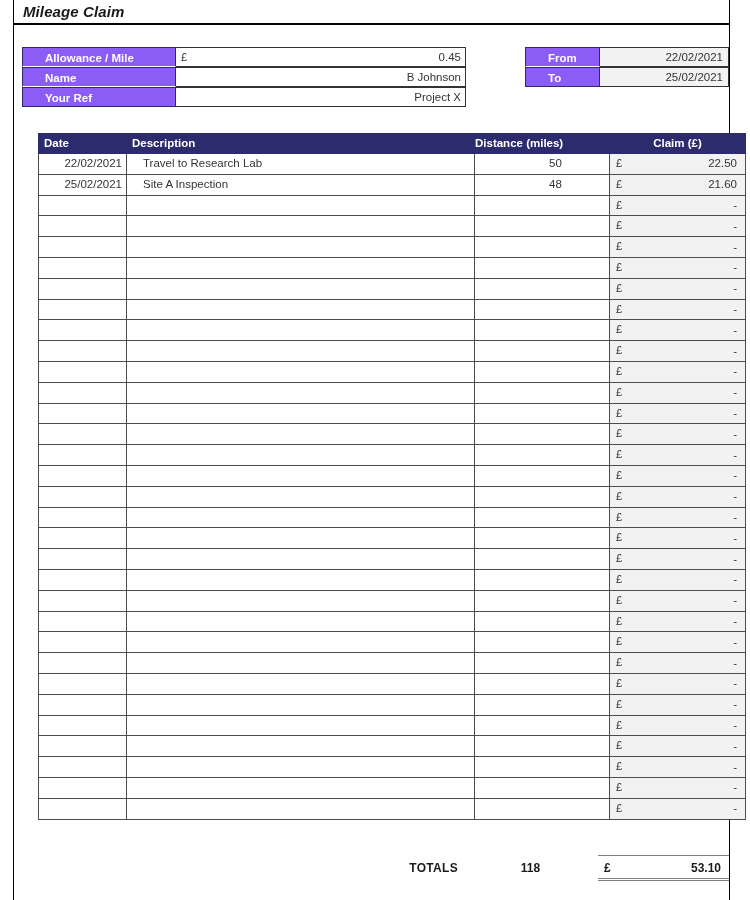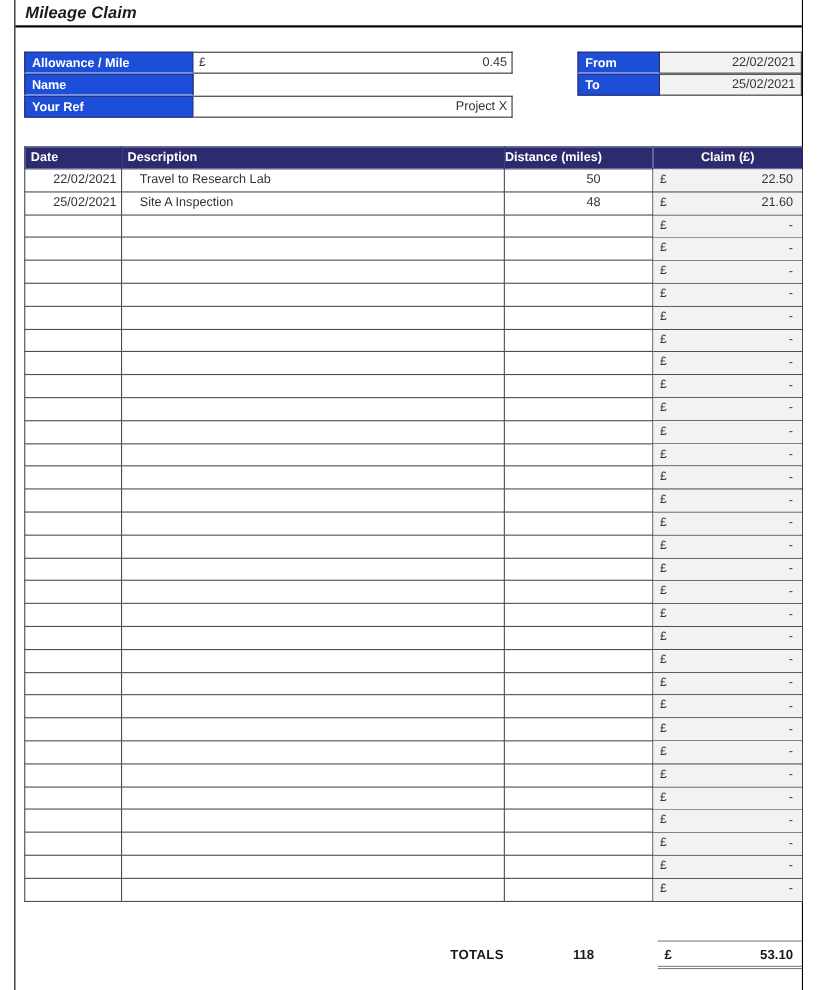--- a/index.html
+++ b/index.html
@@ -71,26 +71,26 @@
     top: 47px;
     width: 444px;
   }
   .info-row {
     display: flex;
     height: 20px;
     box-sizing: border-box;
   }
   .info-label {
     width: 154px;
-    background: #1d4ed8;
+    background: #8b5cf6;
     color: #ffffff;
     font-size: 11.5px;
     font-weight: bold;
     line-height: 20px;
-    padding-left: 6px;
+    padding-left: 22px;
     box-sizing: border-box;
     border: 1px solid #2b2b6e;
     border-bottom-color: #ffffff;
     white-space: nowrap;
     overflow: hidden;
   }
   .info-row:last-child .info-label { border-bottom-color: #2b2b6e; }
   .info-value {
     flex: 1;
     background: #ffffff;
@@ -125,21 +125,21 @@
   }
   .info-right .info-value {
     background: #f2f2f2;
     text-align: right;
     padding-right: 5px;
   }
 
   
   .tbl {
     position: absolute;
-    left: 22px;
+    left: 38px;
     top: 133px;
     width: 707px;
     border-collapse: collapse;
     table-layout: fixed;
   }
   .tbl th, .tbl td {
     padding: 0;
     margin: 0;
   }
   .tbl thead th {
@@ -257,20 +257,21 @@
     <div class="info-row">
       <div class="info-label">Allowance / Mile</div>
       <div class="info-value">
         <span class="cur">£</span>
         <span>0.45</span>
       </div>
     </div>
 
     <div class="info-row">
       <div class="info-label">Name</div>
+      <div class="info-value">B Johnson</div>
     </div>
 
     <div class="info-row">
       <div class="info-label">Your Ref</div>
       <div class="info-value">Project X</div>
     </div>
 
   </div>
 
   <div class="info-right">

